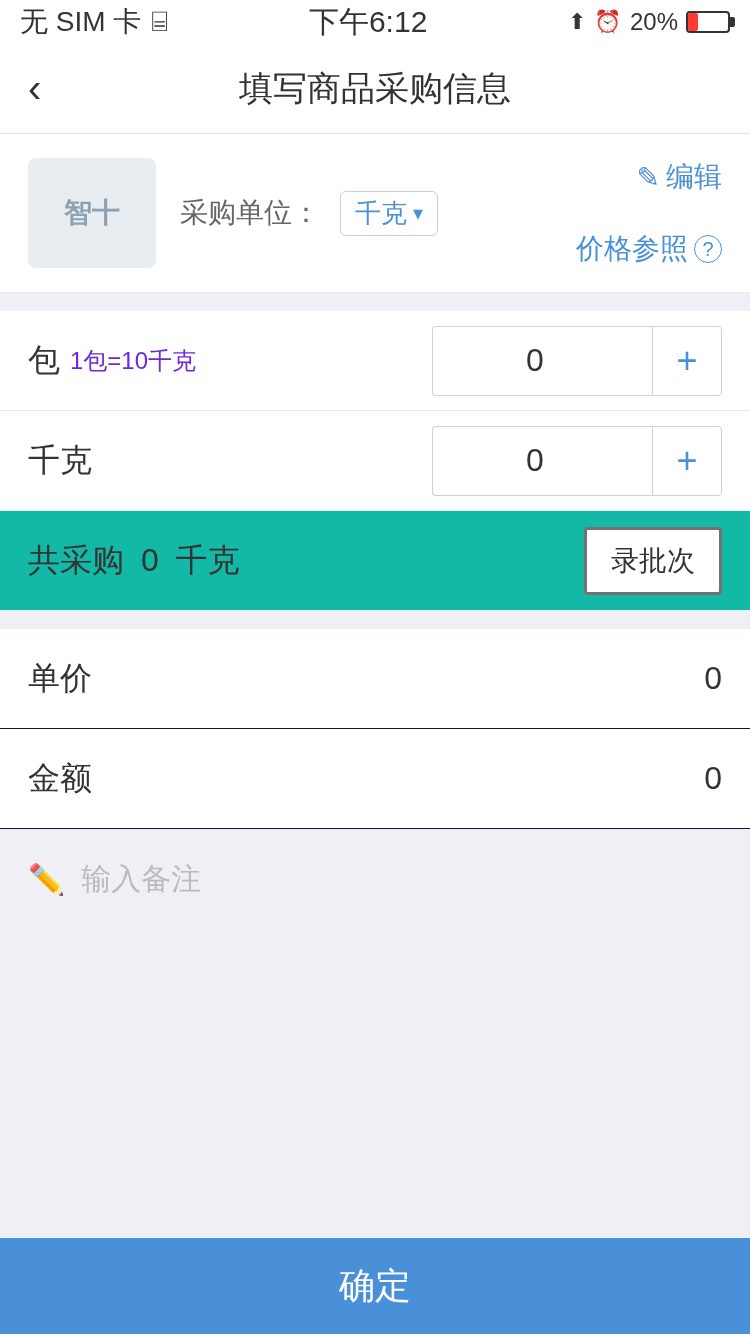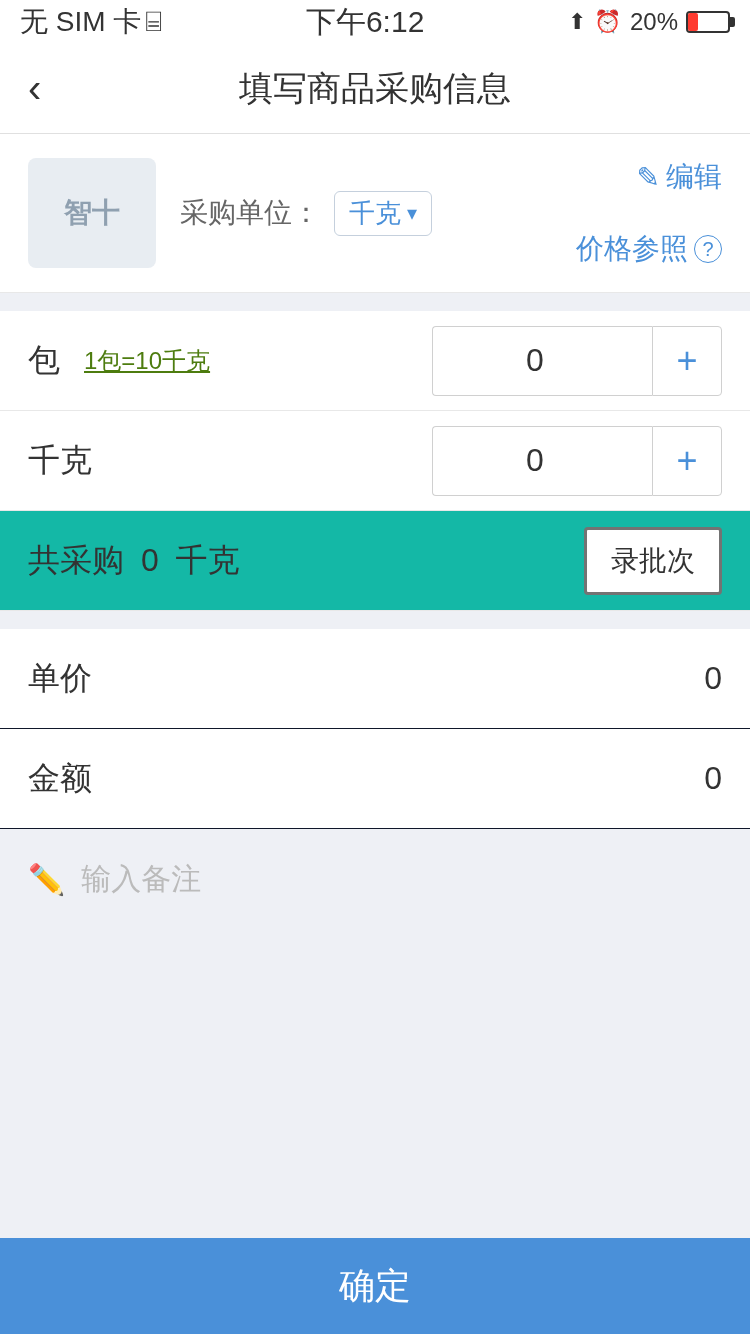--- a/index.html
+++ b/index.html
@@ -18,21 +18,21 @@
       width: 100%;
       height: 44px;
       background: #fff;
       display: flex;
       align-items: center;
       justify-content: space-between;
       padding: 0 20px;
       font-size: 28px;
       color: #333;
     }
-    .status-left { display: flex; align-items: center; gap: 4px; }
+    .status-left { display: flex; align-items: center; gap: 10px; }
     .status-center { font-size: 30px; font-weight: 500; }
     .status-right { display: flex; align-items: center; gap: 8px; font-size: 26px; }
     .battery-icon {
       width: 44px; height: 22px;
       border: 2px solid #333;
       border-radius: 4px;
       position: relative;
       display: inline-flex;
       align-items: center;
     }
@@ -109,21 +109,21 @@
     }
     .product-name {
       font-size: 32px;
       color: #333;
       font-weight: 500;
       margin-bottom: 18px;
     }
     .product-unit-row {
       display: flex;
       align-items: center;
-      gap: 14px;
+      gap: 20px;
     }
     .unit-label { font-size: 28px; color: #666; }
     .unit-select {
       border: 1px solid #c5d0dd;
       border-radius: 6px;
       padding: 4px 14px;
       font-size: 26px;
       color: #4a90d9;
       background: #fff;
       display: flex;
@@ -172,24 +172,23 @@
       height: 100px;
       border-bottom: 1px solid #e8e8e8;
     }
     .input-row-label {
       font-size: 32px;
       color: #333;
       flex: 0 0 auto;
     }
     .input-row-sublabel {
       font-size: 24px;
-      color: #4d7c0f;
-      margin-left: 24px;
+      color: #6d28d9;
+      margin-left: 10px;
       flex: 1;
-      text-decoration: underline;
     }
     .input-number-wrap {
       display: flex;
       align-items: center;
       gap: 0;
       margin-left: auto;
     }
     .input-number {
       width: 220px;
       height: 70px;

